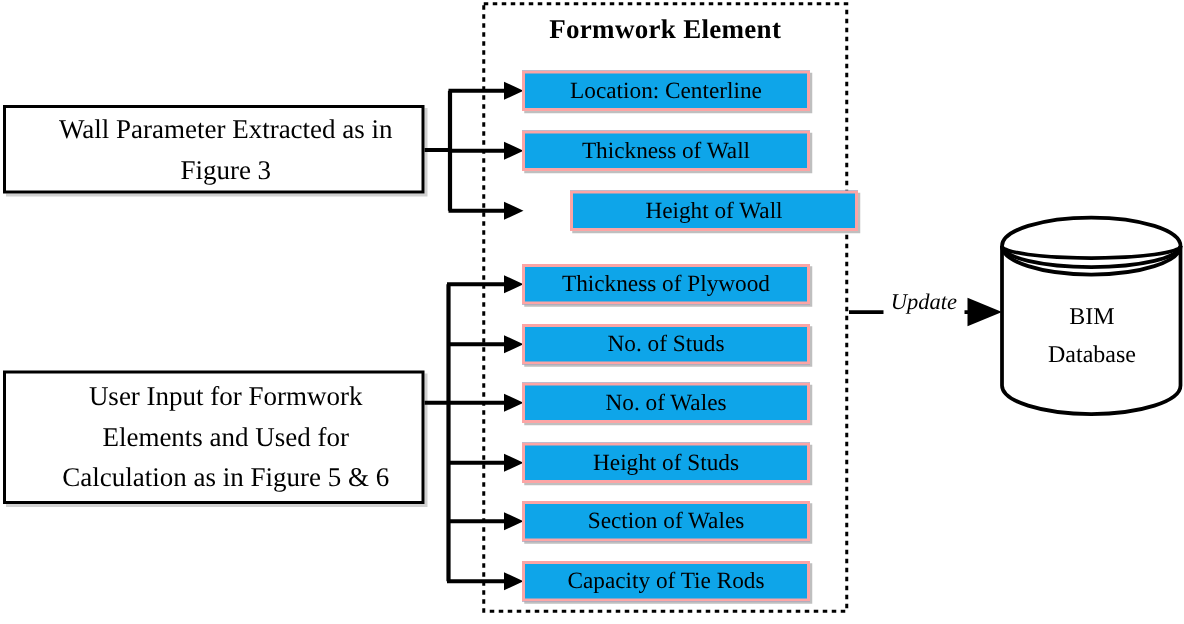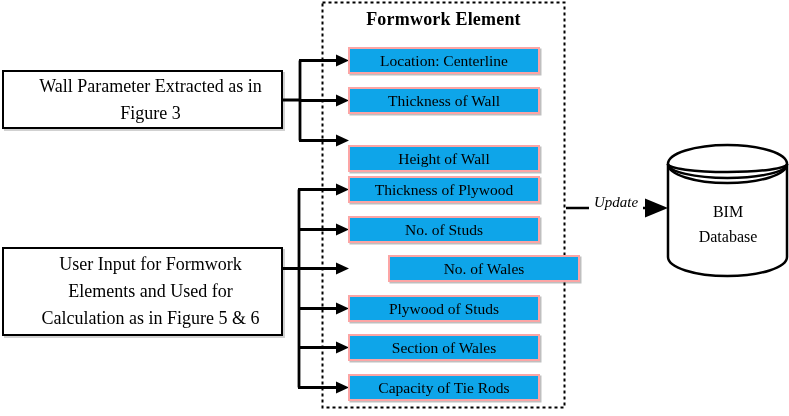--- a/index.html
+++ b/index.html
@@ -54,24 +54,24 @@
     background: #0ea5e9;
     box-shadow: 1.5px 1.5px 0 rgba(0,0,0,0.25);
     display: flex;
     align-items: center;
     justify-content: center;
     text-align: center;
     font-size: 15.5px;
   }
   #item-0 { top: 47px; }
   #item-1 { top: 87px; }
-  #item-2 { top: 145px; }
+  #item-2 { top: 127px; margin-left: 32px; }
   #item-3 { top: 176px; }
   #item-4 { top: 216px; }
-  #item-5 { top: 255px; margin-left: 40px; }
+  #item-5 { top: 255px; }
   #item-6 { top: 295px; }
   #item-7 { top: 334px; }
   #item-8 { top: 374px; }
   .update-label {
     position: absolute;
     left: 589px;
     top: 193px;
     width: 54px;
     text-align: center;
     font-style: italic;
@@ -148,21 +148,21 @@
   </div>
 
   <div class="group-title">Formwork Element</div>
 
   <div class="item-box" id="item-0">Location: Centerline</div>
   <div class="item-box" id="item-1">Thickness of Wall</div>
   <div class="item-box" id="item-2">Height of Wall</div>
   <div class="item-box" id="item-3">Thickness of Plywood</div>
   <div class="item-box" id="item-4">No. of Studs</div>
   <div class="item-box" id="item-5">No. of Wales</div>
-  <div class="item-box" id="item-6">Plywood of Studs</div>
+  <div class="item-box" id="item-6">Height of Studs</div>
   <div class="item-box" id="item-7">Section of Wales</div>
   <div class="item-box" id="item-8">Capacity of Tie Rods</div>
 
   <div class="update-label">Update</div>
 
   <div class="db-label">
     <div>BIM</div>
     <div>Database</div>
   </div>
 

